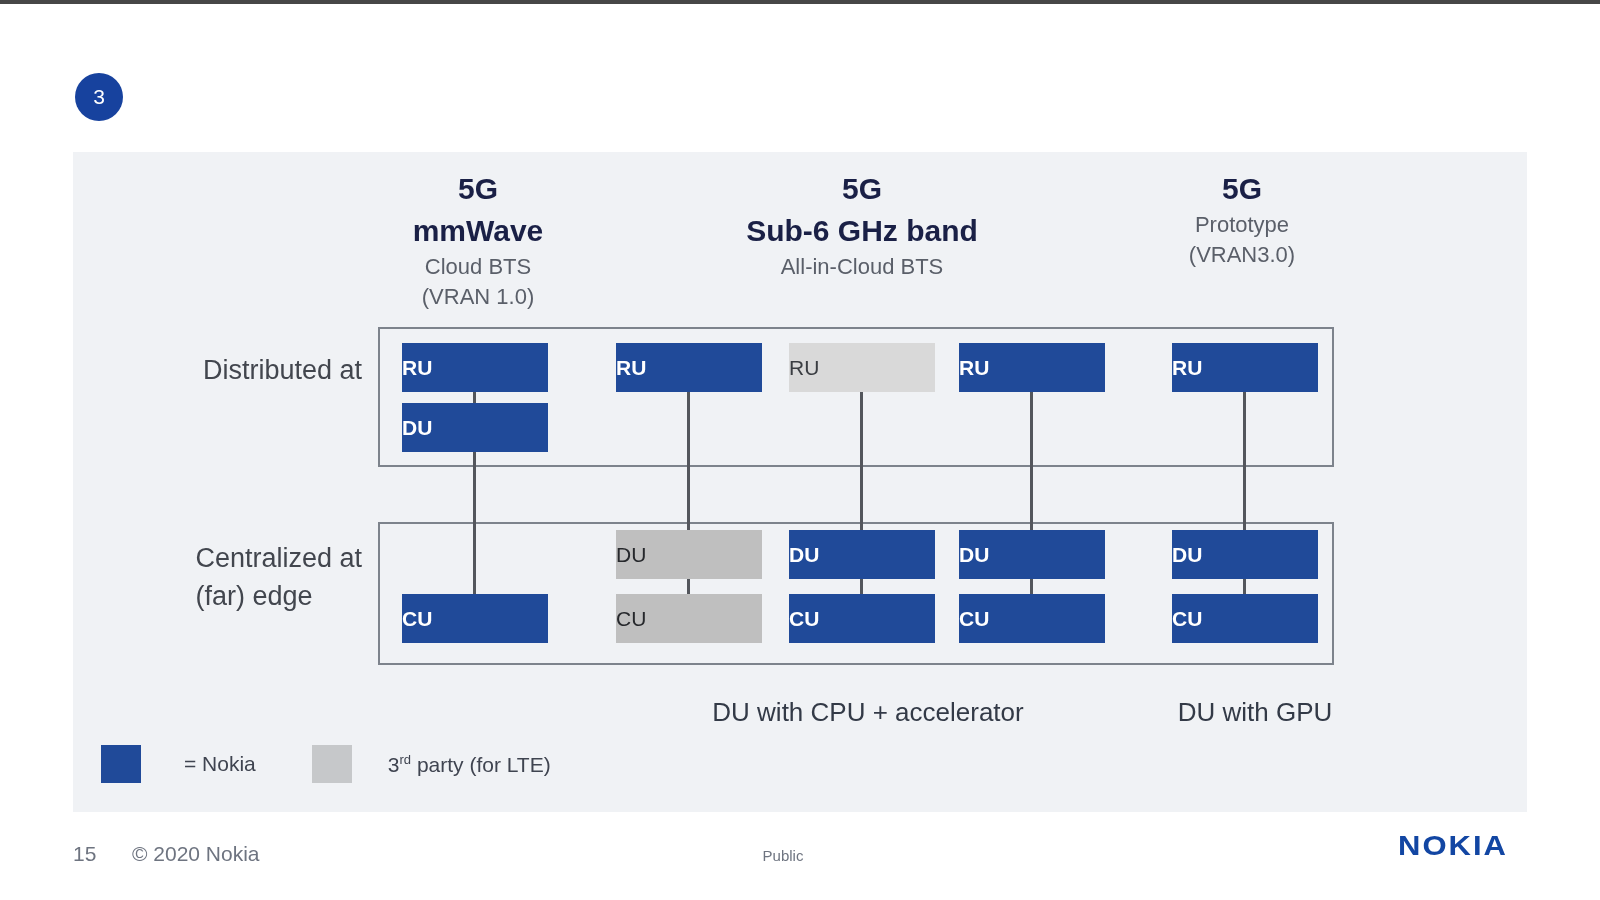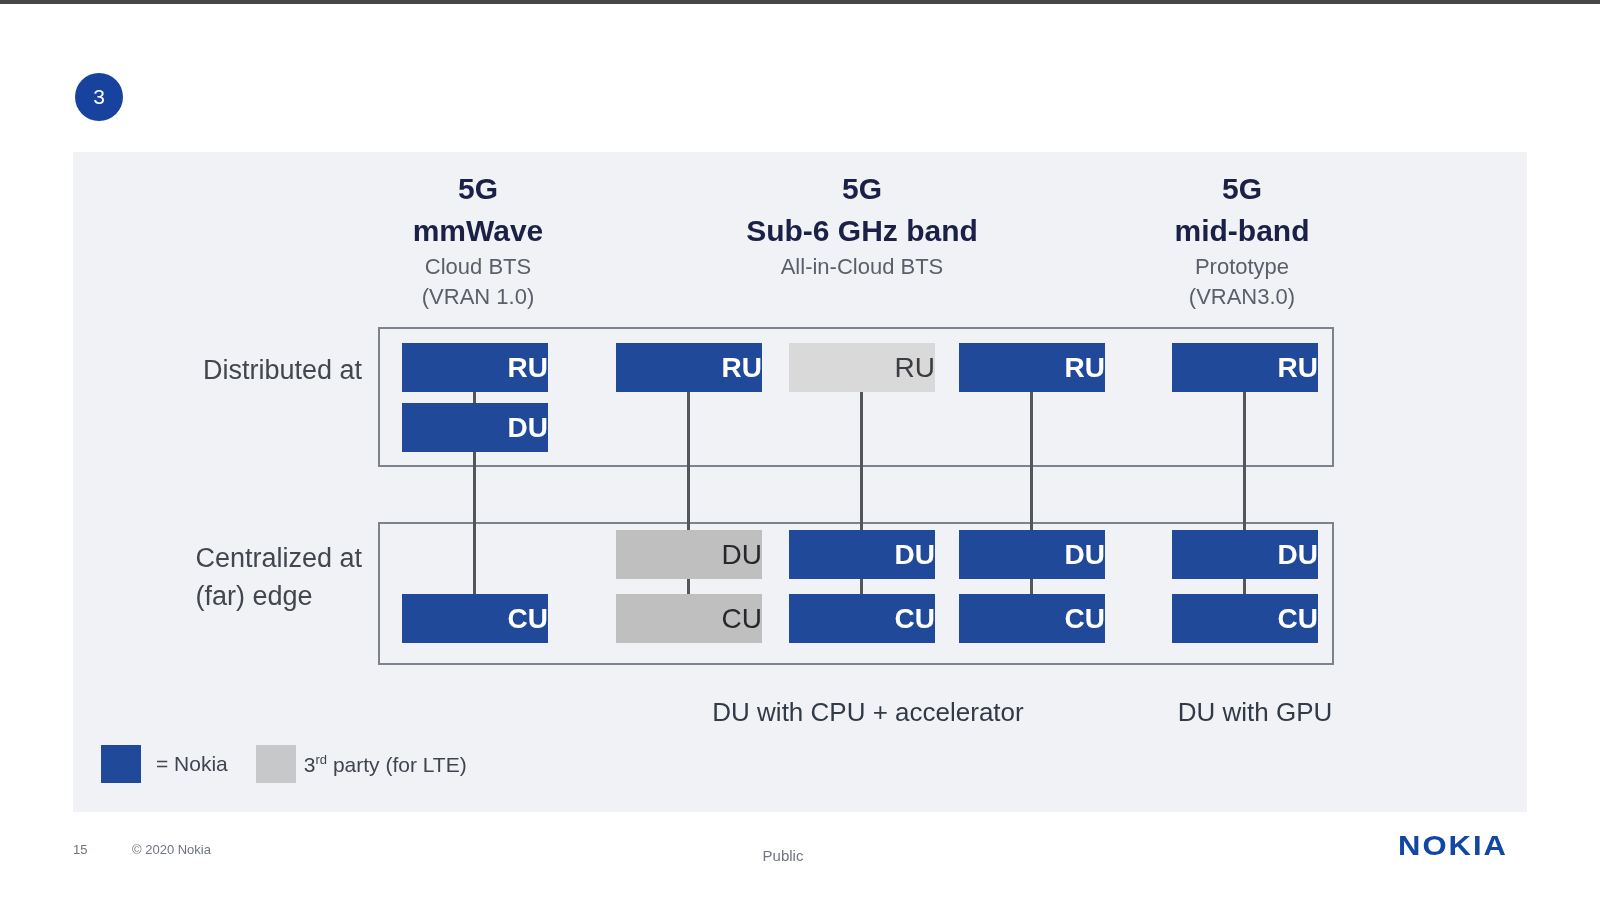--- a/index.html
+++ b/index.html
@@ -25,36 +25,36 @@
   }
   .panel{position:absolute;left:73px;top:152px;width:1454px;height:660px;background:var(--panel-bg);}
   .col-header{position:absolute;top:168px;width:460px;transform:translateX(-50%);text-align:center;}
   .h-bold{font-size:30px;font-weight:700;color:var(--header-navy);line-height:42px;}
   .h-sub{font-size:22px;color:var(--text-gray);line-height:30px;}
   .h-sub:first-of-type{margin-top:4px;}
   .row-label{position:absolute;right:1238px;text-align:left;color:#42464e;font-size:27px;line-height:38px;white-space:nowrap;}
   .group-box{position:absolute;border:2px solid var(--border-gray);box-sizing:border-box;background:transparent;}
   .vline{position:absolute;width:3px;background:var(--line-gray);}
   .node{
-    position:absolute;width:146px;height:49px;line-height:49px;text-align:right;
-    font-size:28px;box-sizing:border-box;
+    position:absolute;width:146px;height:49px;line-height:49px;text-align:left;
+    font-size:21px;box-sizing:border-box;
   }
   .node.nokia{background:var(--nokia-blue);color:#fff;font-weight:700;}
   .node.third-light{background:var(--third-light);color:#3a3d42;font-weight:400;}
   .node.third-dark{background:var(--third-dark);color:#26282c;font-weight:400;}
   .caption{position:absolute;top:697px;transform:translateX(-50%);font-size:26px;color:#333a47;white-space:nowrap;}
-  .legend{position:absolute;left:101px;top:744px;display:flex;align-items:center;height:40px;}
+  .legend{position:absolute;left:101px;top:744px;display:flex;align-items:center;height:40px;gap:28px;}
   .swatch{display:inline-block;width:40px;height:38px;}
   .swatch.nokia-swatch{background:var(--nokia-blue);}
   .swatch.third-swatch{background:var(--legend-gray);}
   .legend-text{font-size:21px;color:#3f4450;white-space:pre;}
   .legend-text sup{font-size:13px;}
   .lt-nokia{margin-left:15px;margin-right:28px;}
   .lt-third{margin-left:8px;}
-  .footer-item{position:absolute;font-size:13px;color:var(--footer-gray);white-space:nowrap;}
+  .footer-item{position:absolute;font-size:21px;color:var(--footer-gray);white-space:nowrap;}
   .footer-public{position:absolute;left:783px;top:847px;transform:translateX(-50%);font-size:15px;color:var(--footer-gray);}
   .nokia-logo{
     position:absolute;left:1398px;top:828px;font-size:31px;font-weight:800;
     color:var(--logo-blue);letter-spacing:2px;transform:scaleY(0.92);
   }
 </style>
 </head>
 <body>
 
 <div class="stage">
@@ -70,21 +70,20 @@
     <div class="h-sub">Cloud BTS</div>
     <div class="h-sub">(VRAN 1.0)</div>
   </div>
   <div class="col-header" style="left:862px">
     <div class="h-bold">5G</div>
     <div class="h-bold">Sub-6 GHz band</div>
     <div class="h-sub">All-in-Cloud BTS</div>
   </div>
   <div class="col-header" style="left:1242px">
     <div class="h-bold">5G</div>
-    <div class="h-bold">mid-band</div>
     <div class="h-sub">Prototype</div>
     <div class="h-sub">(VRAN3.0)</div>
   </div>
 
   <div class="row-label" style="top:351px">
     <div>Distributed at</div>
   </div>
   <div class="row-label" style="top:539px">
     <div>Centralized at</div>
     <div>(far) edge</div>

